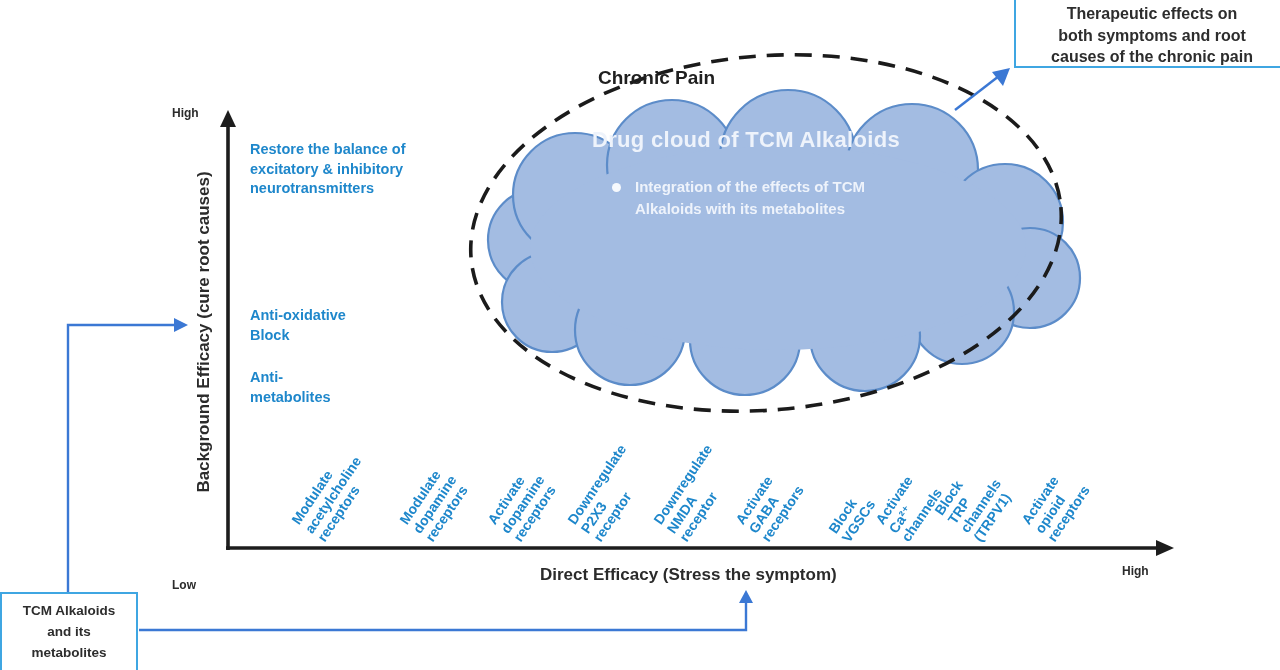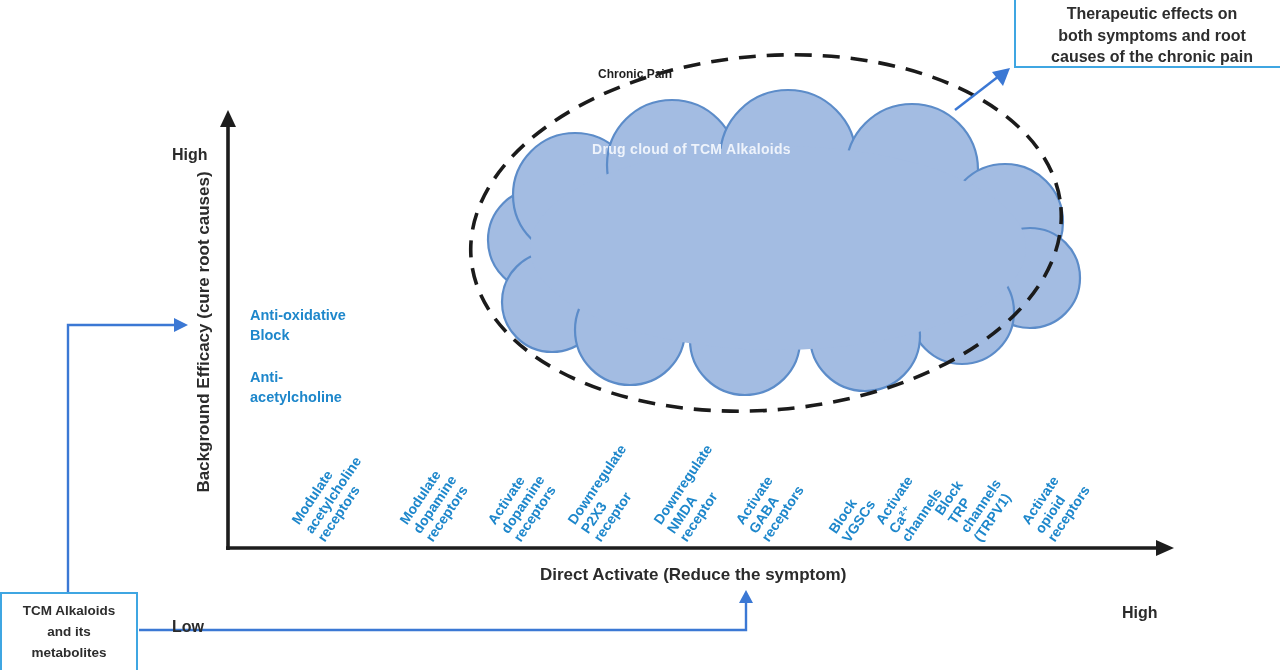--- a/index.html
+++ b/index.html
@@ -6,21 +6,21 @@
   .stage{
     position:relative;width:1280px;height:670px;overflow:hidden;
     background:#ffffff;
     font-family:"Liberation Sans","DejaVu Sans",sans-serif;
   }
   .stage svg{position:absolute;left:0;top:0;}
 
   .txt{position:absolute;white-space:pre-line;}
 
   
-  .axis-end{color:var(--dark);font-weight:700;font-size:16px;margin-top:40px;}
+  .axis-end{color:var(--dark);font-weight:700;font-size:12px;}
   #y-high{left:172px;top:106px;}
   #y-low{left:172px;top:578px;}
   #x-high{left:1122px;top:564px;}
 
   
   .axis-title{color:var(--dark);font-weight:700;font-size:17px;white-space:nowrap;}
   #y-axis-title{
     left:204px;top:332px;
     transform:translate(-50%,-50%) rotate(-90deg);
   }
@@ -42,26 +42,26 @@
     transform-origin:0 100%;transform:rotate(-56deg);
     color:var(--blue);font-weight:700;font-size:14px;line-height:1.12;
     white-space:pre-line;
   }
   #xlab-0{left:328px;}#xlab-1{left:436px;}#xlab-2{left:524px;}
   #xlab-3{left:604px;}#xlab-4{left:690px;}#xlab-5{left:772px;}
   #xlab-6{left:852px;}#xlab-7{left:912px;}#xlab-8{left:984px;}
   #xlab-9{left:1058px;}
 
   
-  #chronic-pain-label{left:598px;top:67px;color:#1f1f1f;font-weight:700;font-size:12px;}
+  #chronic-pain-label{left:598px;top:67px;color:#1f1f1f;font-weight:700;font-size:19px;}
 
   
   #cloud-title{
-    left:592px;top:141px;color:var(--cloud_text);
-    font-weight:700;font-size:14px;letter-spacing:.3px;white-space:nowrap;
+    left:592px;top:127px;color:var(--cloud_text);
+    font-weight:700;font-size:22px;letter-spacing:.3px;white-space:nowrap;
   }
   .cloud-bullets{
     position:absolute;left:612px;top:176px;width:350px;
     margin:0;padding:0;list-style:none;
     color:var(--cloud_text);font-weight:700;font-size:15px;line-height:1.45;
   }
   .cloud-bullets li{display:flex;margin:0 0 6px 0;}
   .bullet-dot{
     flex:0 0 auto;width:9px;height:9px;border-radius:50%;
     background:#f6f9fd;margin:7px 14px 0 0;
@@ -124,26 +124,29 @@
       <line x1="955" y1="110" x2="999" y2="76"></line>
     </g>
     <polygon points="1010,68 992,72 1003,86" style="fill:var(--connector);"></polygon>
   </svg>
 
   <div class="txt axis-end" id="y-high">High</div>
   <div class="txt axis-end" id="y-low">Low</div>
   <div class="txt axis-end" id="x-high">High</div>
 
   <div class="txt axis-title" id="y-axis-title">Background Efficacy (cure root causes)</div>
-  <div class="txt axis-title" id="x-axis-title">Direct Activate (Reduce the symptom)</div>
-
+  <div class="txt axis-title" id="x-axis-title">Direct Efficacy (Stress the symptom)</div>
+
+  <div class="txt left-mech" id="left-mech-0">Restore the balance of
+excitatory &amp; inhibitory
+neurotransmitters</div>
   <div class="txt left-mech" id="left-mech-2">Anti-oxidative
 Block</div>
   <div class="txt left-mech" id="left-mech-3">Anti-
-acetylcholine</div>
+metabolites</div>
 
   <div class="xlab" id="xlab-0">
       <div class="xlab-inner">Modulate
 acetylcholine
 receptors</div>
     </div>
   <div class="xlab" id="xlab-1">
       <div class="xlab-inner">Modulate
 dopamine
 receptors</div>
@@ -180,20 +183,25 @@
     </div>
   <div class="xlab" id="xlab-9">
       <div class="xlab-inner">Activate opioid
 receptors</div>
     </div>
 
   <div class="txt" id="chronic-pain-label">Chronic Pain</div>
 
   <div class="txt" id="cloud-title">Drug cloud of TCM Alkaloids</div>
   <ul class="cloud-bullets">
+    <li>
+      <span class="bullet-dot"></span>
+      <span class="txt-span" style="white-space:pre-line;">Integration of the effects of TCM
+Alkaloids with its metabolites</span>
+    </li>
   </ul>
 
   <div class="callout" id="therapeutic-box">Therapeutic effects on
 both symptoms and root
 causes of the chronic pain</div>
   <div class="callout" id="tcm-box">TCM Alkaloids
 and its
 metabolites</div>
 
 </div>

